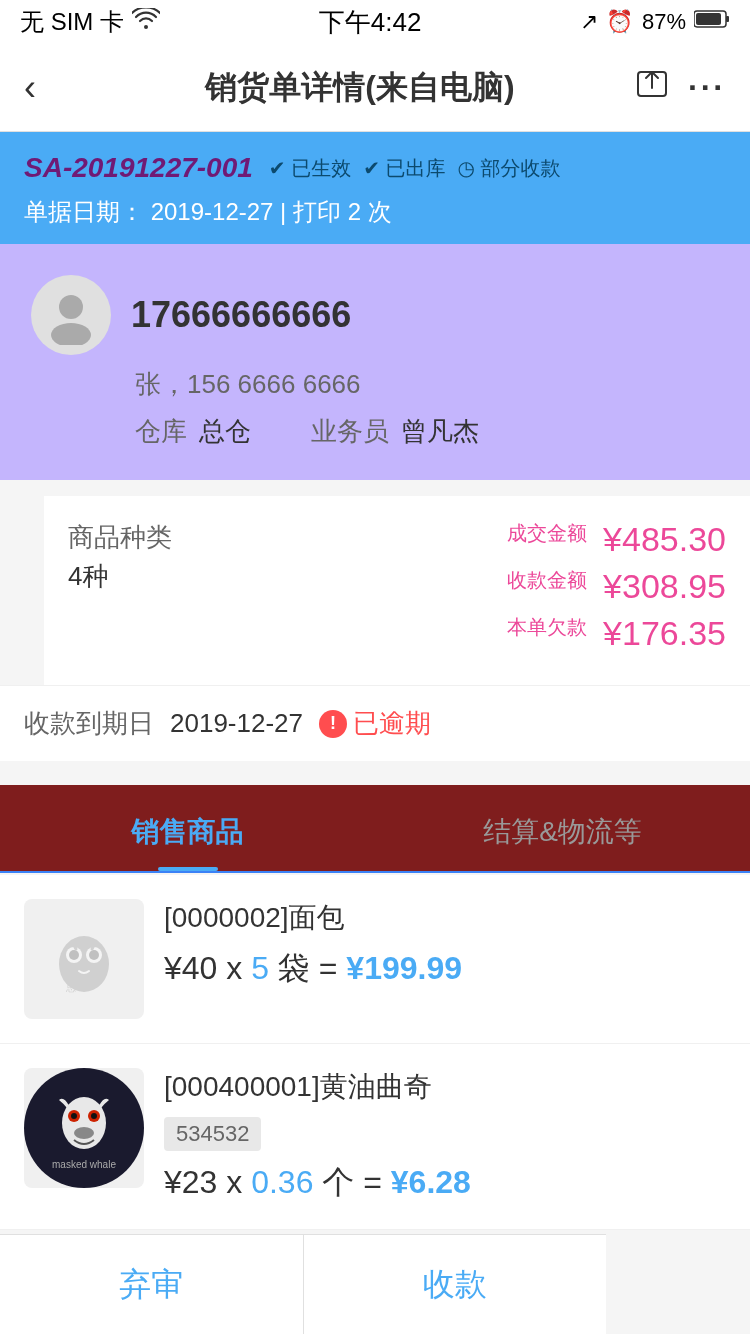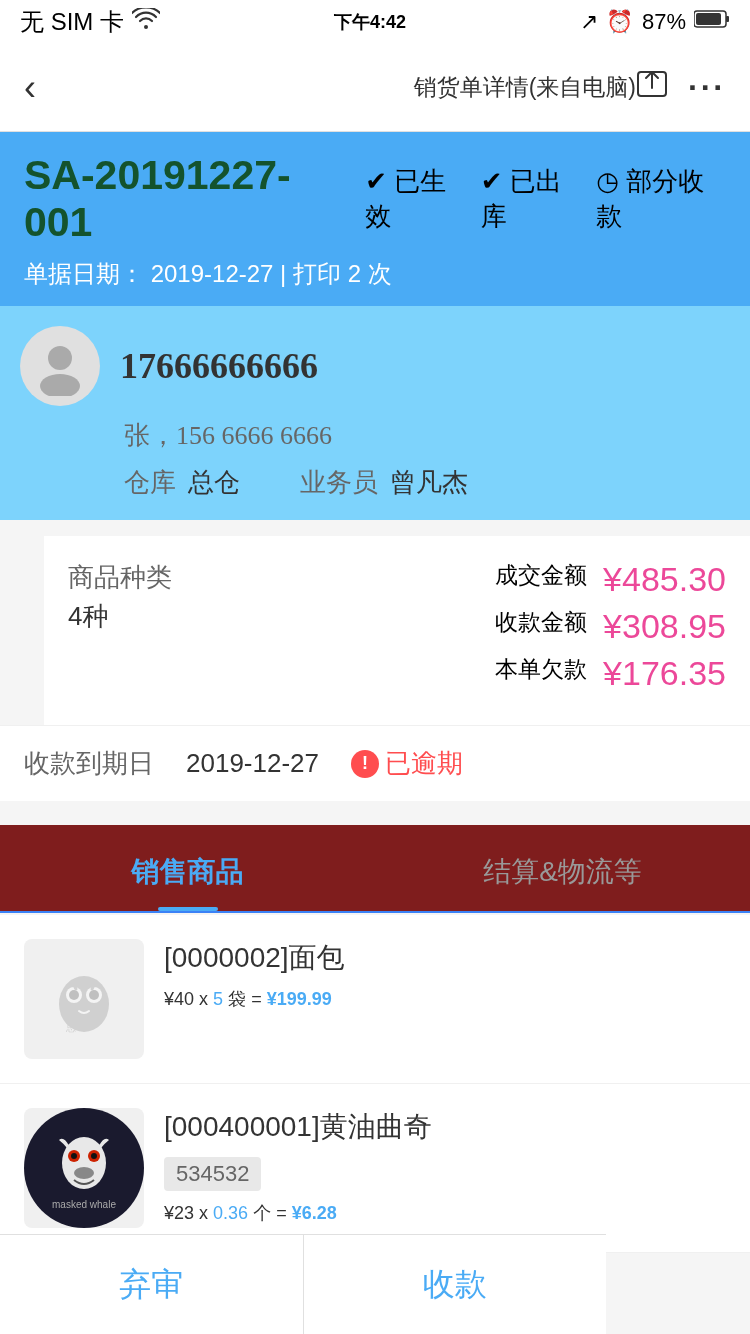--- a/index.html
+++ b/index.html
@@ -18,90 +18,90 @@
       background: #fff;
       height: 44px;
       display: flex;
       align-items: center;
       justify-content: space-between;
       padding: 0 20px;
       font-size: 24px;
       font-weight: 500;
     }
     .status-left { display: flex; align-items: center; gap: 8px; }
-    .status-center { font-size: 18px; font-weight: 700; }
+    .status-center { font-size: 26px; font-weight: 400; }
     .status-right { display: flex; align-items: center; gap: 8px; font-size: 22px; }
 
     
     .nav-bar {
       background: #fff;
       height: 88px;
       display: flex;
       align-items: center;
       padding: 0 24px;
       border-bottom: 1px solid #e0e0e0;
     }
     .nav-back {
       font-size: 36px;
       color: #333;
       width: 60px;
       cursor: pointer;
     }
     .nav-title {
       flex: 1;
-      text-align: right;
-      font-size: 23px;
-      font-weight: 400;
+      text-align: center;
+      font-size: 32px;
+      font-weight: 700;
       color: #333;
     }
     .nav-actions {
       display: flex;
       align-items: center;
       gap: 20px;
     }
 
     
     .order-banner {
       background: #4AABF5;
       padding: 20px 24px 16px;
     }
     .order-banner-row1 {
       display: flex;
       align-items: center;
       gap: 16px;
       margin-bottom: 12px;
     }
     .order-id {
-      font-size: 41px;
+      font-size: 28px;
       font-weight: 700;
-      color: #14532d;
+      color: #701a75;
+      font-style: italic;
     }
     .status-badges {
       display: flex;
       gap: 12px;
       align-items: center;
     }
     .badge {
       display: flex;
       align-items: center;
       gap: 4px;
-      font-size: 26px;
-      color: #000000;
+      font-size: 20px;
+      color: #0c4a6e;
     }
     .order-date {
       font-size: 24px;
       color: #fff;
     }
 
     
     .customer-section {
-      background: #7dd3fc;
-      padding: 20px;
+      background: #c4b5fd;
+      padding: 31px;
       margin-bottom: 0;
-      font-family: Liberation Serif, serif;
     }
     .customer-row {
       display: flex;
       align-items: center;
       gap: 20px;
       margin-bottom: 12px;
     }
     .avatar {
       width: 80px;
       height: 80px;
@@ -155,31 +155,31 @@
       padding: 24px;
       display: flex;
       justify-content: space-between;
       align-items: flex-start;
       margin-left: 44px;
     }
     .stats-left { }
     .stats-right { text-align: right; }
     .stats-label { font-size: 26px; color: #666; margin-bottom: 4px; }
     .stats-item { display: flex; justify-content: flex-end; gap: 16px; margin-bottom: 8px; }
-    .stats-item-label { font-size: 23px; color: #000000; text-align: center; }
+    .stats-item-label { font-size: 20px; color: #ec4899; text-align: center; }
     .stats-item-val { font-size: 34px; color: #ec4899; }
     .product-types { font-size: 26px; color: #333; }
 
     
     .due-section {
       background: #fff;
       padding: 20px 24px;
       display: flex;
       align-items: center;
-      gap: 32px;
+      gap: 16px;
       border-top: 1px solid #f0f0f0;
     }
     .due-label { font-size: 26px; color: #666; }
     .due-date { font-size: 26px; color: #333; }
     .overdue-badge {
       display: flex;
       align-items: center;
       gap: 6px;
       background: #fff;
     }
@@ -267,21 +267,21 @@
     .product-tag {
       display: inline-block;
       background: #e8e8e8;
       color: #666;
       font-size: 22px;
       padding: 4px 12px;
       border-radius: 4px;
       margin-bottom: 10px;
     }
     .product-price-row {
-      font-size: 18px;
+      font-size: 32px;
       color: #333;
     }
     .price-blue { color: #4AABF5; }
     .price-total { color: #4AABF5; font-weight: 600; }
 
     
     .bottom-bar {
       position: fixed;
       bottom: 0;
       left: 0;

